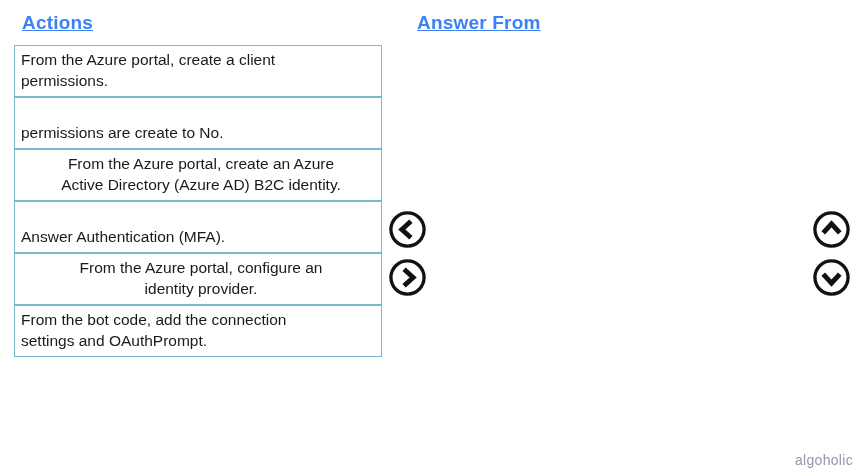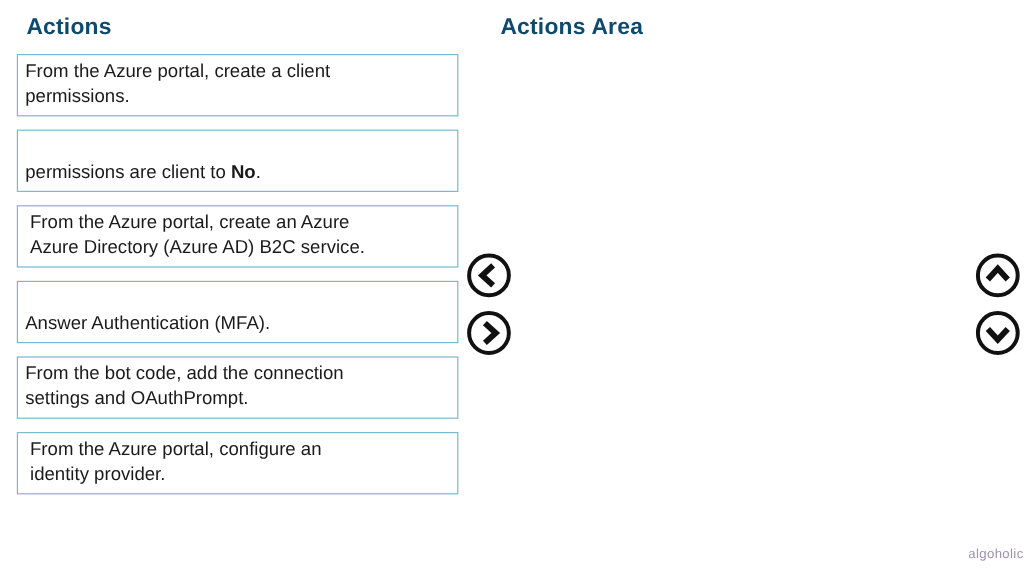--- a/index.html
+++ b/index.html
@@ -15,48 +15,48 @@
     font-family: "Liberation Sans", sans-serif;
     color: #1a1a1a;
   }
 
   
   .col-heading {
     position: absolute;
     font-size: 19px;
     font-weight: bold;
     letter-spacing: 0.2px;
-    color: #0c4a6e;
+    color: #3b82f6;
     white-space: nowrap;
+    text-decoration: underline;
   }
   #actions-heading { left: 22px; top: 12px; }
   #answer-heading  { left: 417px; top: 12px; }
 
   
   #actions-list {
     position: absolute;
     left: 14px;
     top: 45px;
     width: 368px;
   }
   .action-box {
     box-sizing: border-box;
     width: 368px;
     height: 52px;
     border: 1px solid #79b8cd;
     background: #ffffff;
-    margin-bottom: 11px;
     padding: 3px 4px 0 6px;
     font-size: 15.5px;
     line-height: 21px;
     color: #1a1a1a;
     overflow: hidden;
   }
-  .action-box.indented { padding-left: 10px; }
-  .action-box b { font-weight: bold; }
+  .action-box.indented { padding-left: 10px; text-align: center; }
+  .action-box b { font-weight: normal; }
 
   
   #answer-area {
     position: absolute;
     left: 417px;
     top: 45px;
     width: 380px;
     height: 410px;
     background: transparent;
   }
@@ -75,63 +75,63 @@
   #move-left-button  { left: 388px; top: 210px; }
   #move-right-button { left: 388px; top: 258px; }
   #move-up-button    { left: 812px; top: 210px; }
   #move-down-button  { left: 812px; top: 258px; }
 
   
   #watermark {
     position: absolute;
     right: 8px;
     bottom: 5px;
-    font-size: 11px;
+    font-size: 14px;
     color: #9b94aa;
     letter-spacing: 0.3px;
     white-space: nowrap;
   }
 </style>
 </head>
 <body>
 
 <div id="actions-heading" class="col-heading">Actions</div>
 
-<div id="answer-heading" class="col-heading">Actions Area</div>
+<div id="answer-heading" class="col-heading">Answer From</div>
 
 <div id="actions-list">
 
   <div class="action-box">
     <span>From the Azure portal, create a client</span><br>
     <span>permissions.</span><b></b><span></span>
   </div>
 
   <div class="action-box">
     <br>
-    <span>permissions are client to </span><b>No</b><span>.</span>
+    <span>permissions are create to </span><b>No</b><span>.</span>
   </div>
 
   <div class="action-box indented">
     <span>From the Azure portal, create an Azure</span><br>
-    <span>Azure Directory (Azure AD) B2C service.</span><b></b><span></span>
+    <span>Active Directory (Azure AD) B2C identity.</span><b></b><span></span>
   </div>
 
   <div class="action-box">
     <br>
     <span>Answer Authentication (MFA).</span><b></b><span></span>
   </div>
 
+  <div class="action-box indented">
+    <span>From the Azure portal, configure an</span><br>
+    <span>identity provider.</span><b></b><span></span>
+  </div>
+
   <div class="action-box">
     <span>From the bot code, add the connection</span><br>
     <span>settings and OAuthPrompt.</span><b></b><span></span>
-  </div>
-
-  <div class="action-box indented">
-    <span>From the Azure portal, configure an</span><br>
-    <span>identity provider.</span><b></b><span></span>
   </div>
 
 </div>
 
 <div id="answer-area"></div>
 
 <div id="move-left-button" class="chev-btn">
   <svg width="39" height="39" viewBox="0 0 40 40">
     <circle cx="20" cy="20" r="17" fill="#ffffff" stroke="#111111" stroke-width="3.4"></circle>
     <path d="M23.5 11.5 L14.2 20 L23.5 28.5" fill="none" stroke="#111111" stroke-width="5" stroke-linecap="butt" stroke-linejoin="miter"></path>

